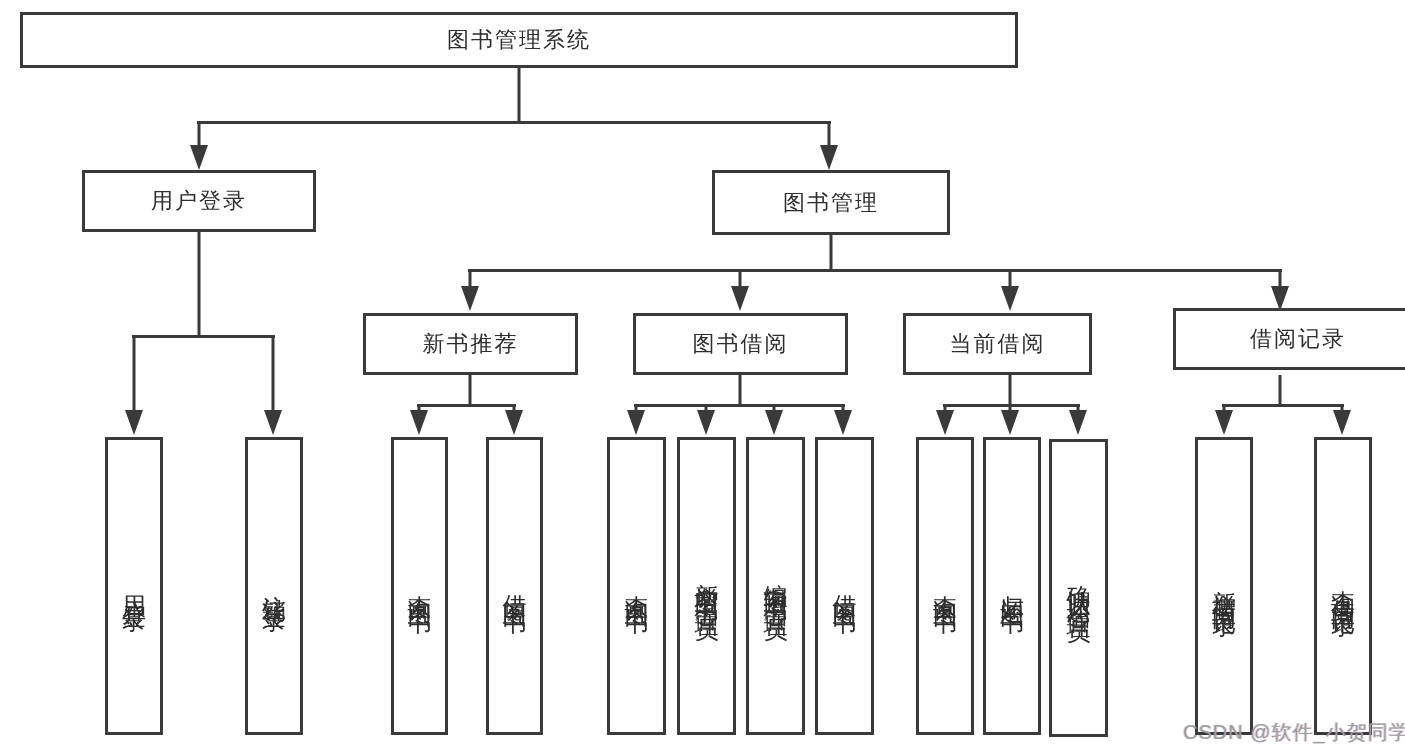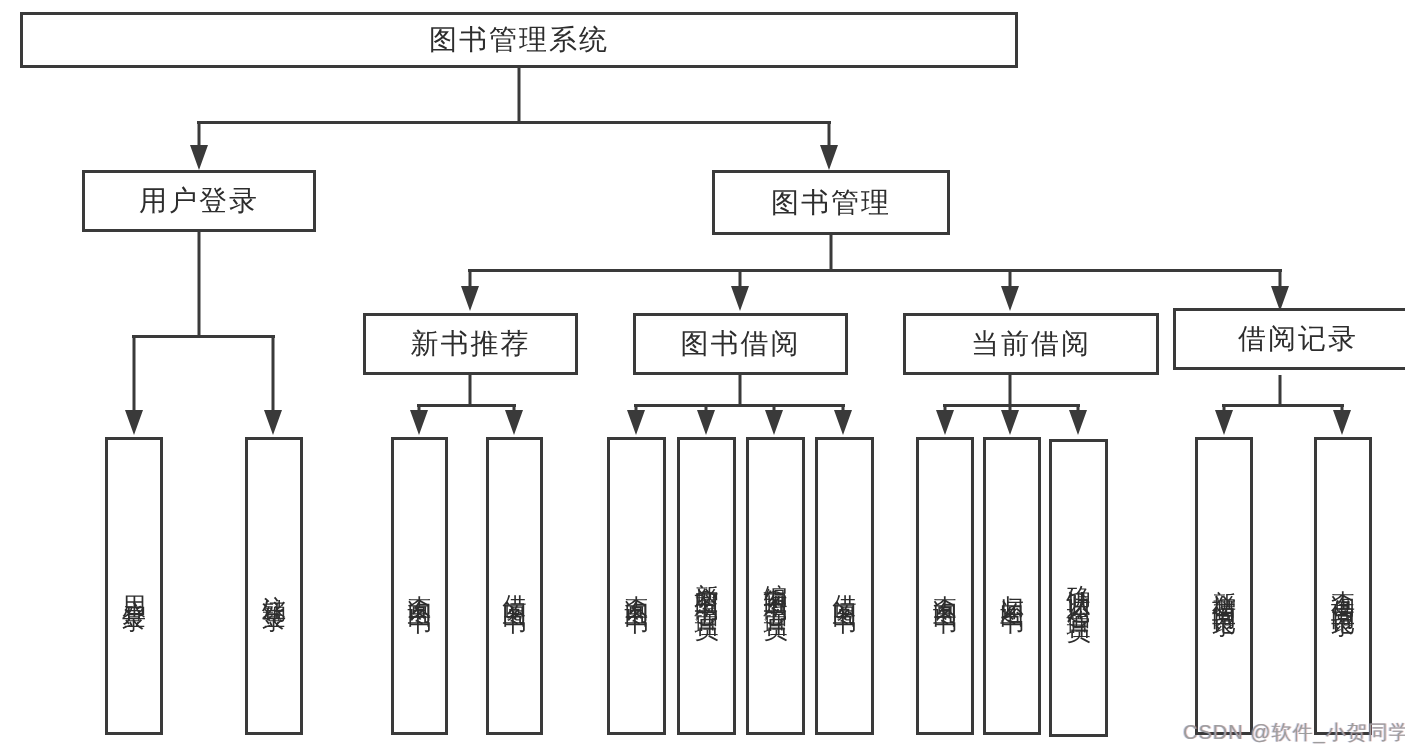--- a/index.html
+++ b/index.html
@@ -22,21 +22,21 @@
     box-sizing: border-box;
     border: 3px solid #3a3a3a;
     background: #ffffff;
     color: #2d2d2d;
     display: flex;
     align-items: center;
     justify-content: center;
     text-align: center;
   }
   .hbox {
-    font-size: 28px;
+    font-size: 22px;
     letter-spacing: 2px;
     white-space: nowrap;
   }
   .vbox {
     writing-mode: vertical-rl;
     text-orientation: mixed;
     font-size: 24px;
     letter-spacing: 5px;
     line-height: 1;
   }
@@ -85,21 +85,21 @@
       M1215 410 L1233 410 L1224 435 Z  M1333 410 L1351 410 L1342 435 Z"></path>
   </svg>
 
   <div class="box hbox" style="left:20px; top:12px; width:998px; height:56px">图书管理系统</div>
 
   <div class="box hbox" style="left:82px; top:170px; width:234px; height:62px">用户登录</div>
   <div class="box hbox" style="left:712px; top:170px; width:238px; height:65px">图书管理</div>
 
   <div class="box hbox" style="left:633px; top:313px; width:215px; height:62px">图书借阅</div>
   <div class="box hbox" style="left:363px; top:313px; width:215px; height:62px">新书推荐</div>
-  <div class="box hbox" style="left:903px; top:313px; width:256px; height:62px">当前借阅</div>
+  <div class="box hbox" style="left:903px; top:313px; width:189px; height:62px">当前借阅</div>
   <div class="box hbox" style="left:1173px; top:308px; width:250px; height:62px">借阅记录</div>
 
   <div class="box vbox" style="left:105px; top:437px; width:58px; height:298px">用户登录</div>
   <div class="box vbox" style="left:245px; top:437px; width:58px; height:298px">注销登录</div>
 
   <div class="box vbox" style="left:391px; top:437px; width:57px; height:298px">查询图书</div>
   <div class="box vbox" style="left:486px; top:437px; width:57px; height:298px">借阅图书</div>
 
   <div class="box vbox" style="left:607px; top:437px; width:59px; height:298px">查询图书</div>
   <div class="box vbox" style="left:677px; top:437px; width:59px; height:298px">新增图书（管理员）</div>

